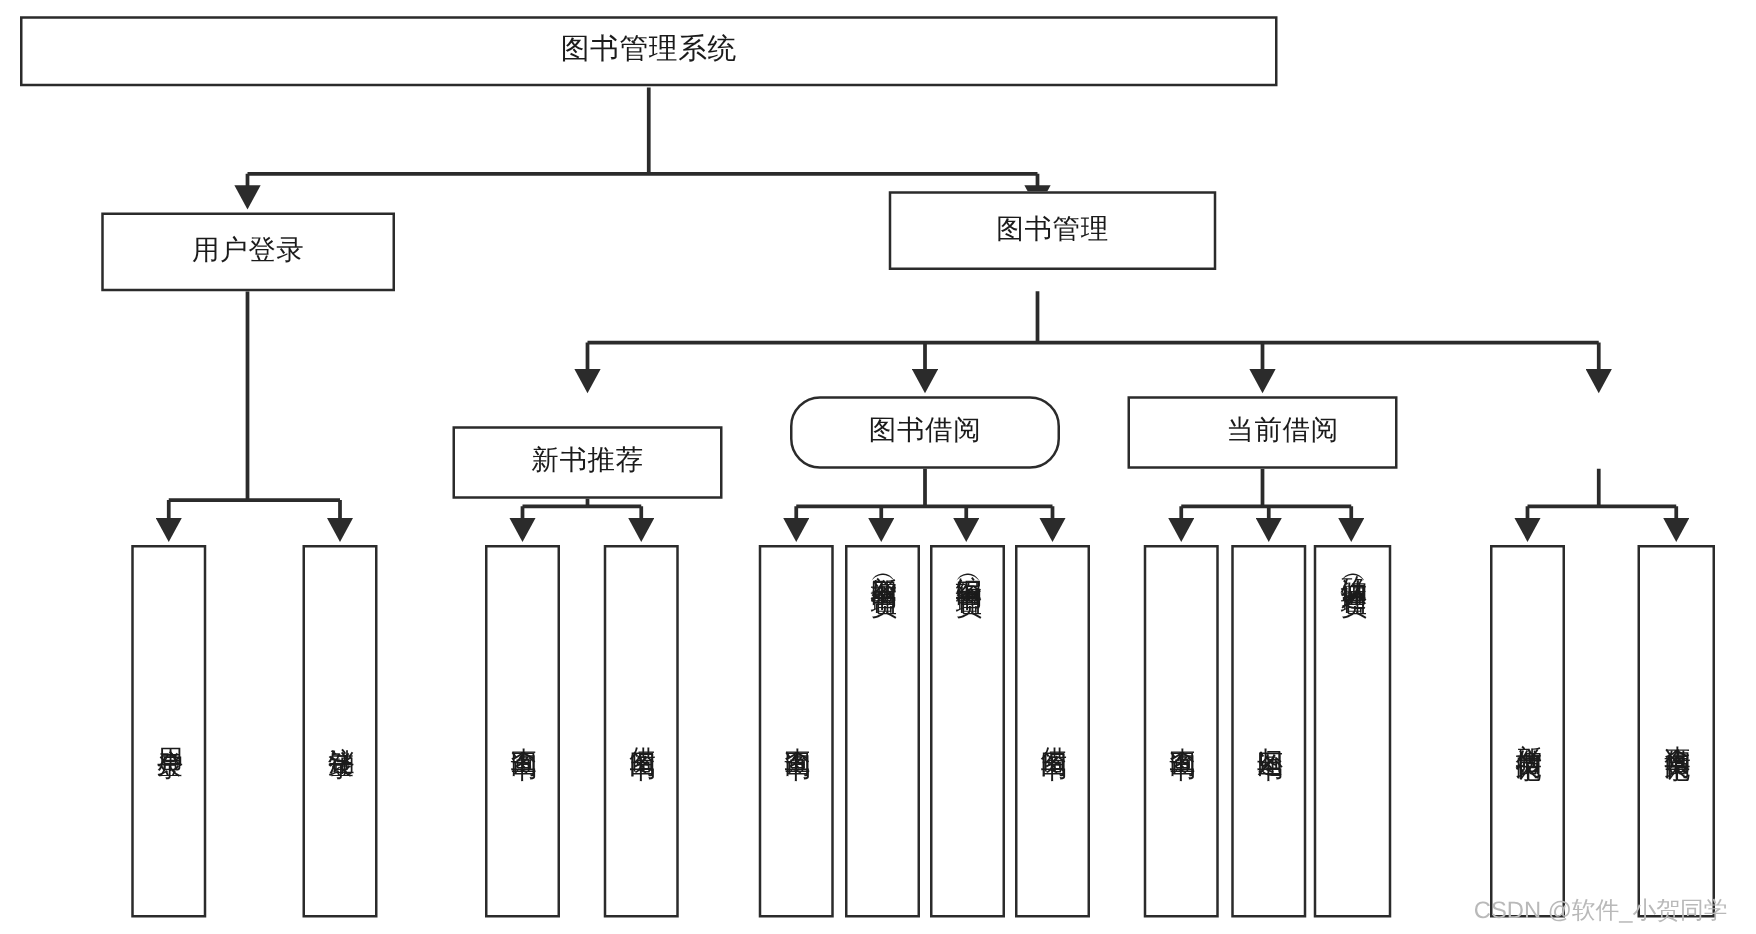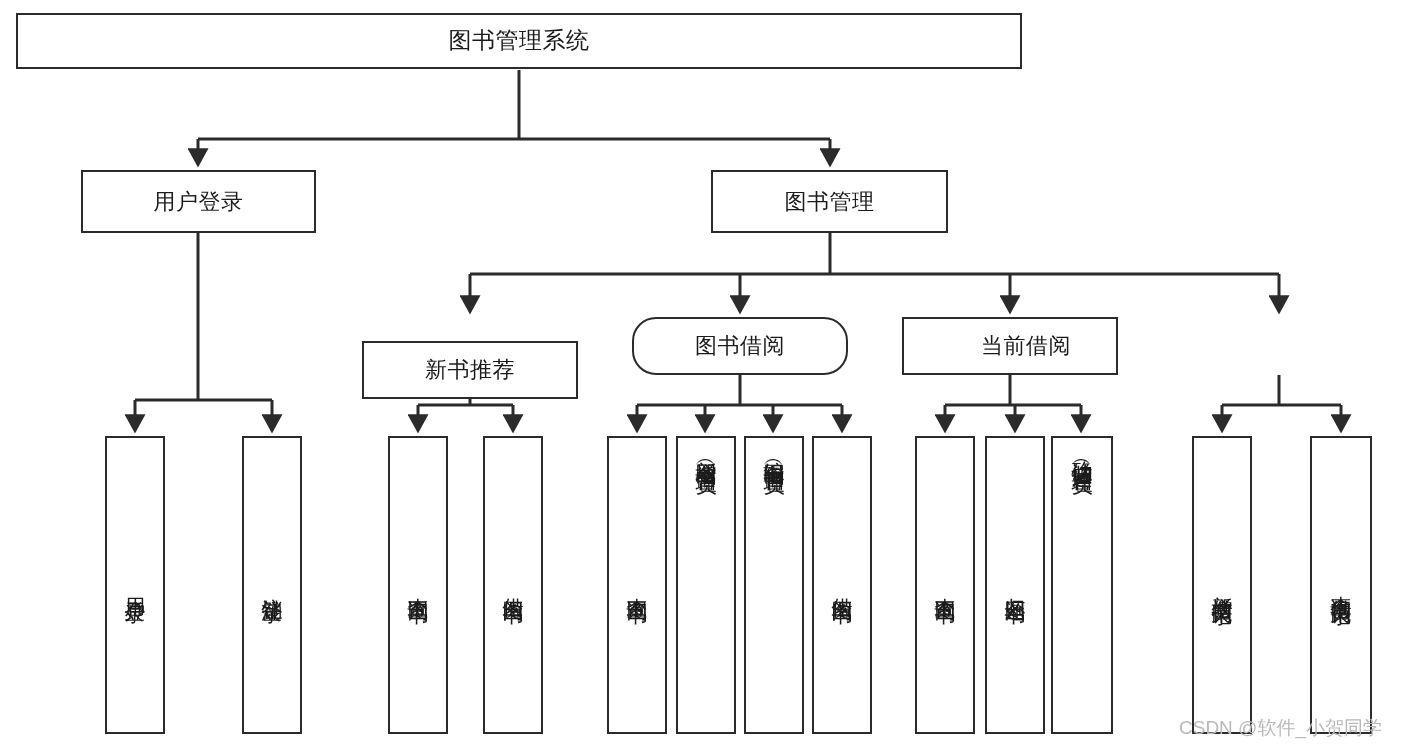--- a/index.html
+++ b/index.html
@@ -39,20 +39,21 @@
   }
   .node .lbl {
     display: block;
     text-align: center;
     line-height: 1.18;
     letter-spacing: 0.5px;
   }
   
   .node.h .lbl {
     font-size: 22px;
+    font-family: Liberation Mono, monospace;
   }
   .node.root .lbl {
     font-size: 23px;
   }
   
   .node.v {
     align-items: center;
     justify-content: center;
     padding: 4px 0;
   }
@@ -138,21 +139,21 @@
   </svg>
 
   <div class="node h root" style="left:16px; top:13px; width:1006px; height:56px;">
     <span class="lbl">图书管理系统</span>
   </div>
 
   <div class="node h" style="left:81px; top:170px; width:235px; height:63px;">
     <span class="lbl">用户登录</span>
   </div>
 
-  <div class="node h" style="left:711px; top:170px; width:237px; height:63px;">
+  <div class="node h" style="left:711px; top:153px; width:262px; height:63px;">
     <span class="lbl">图书管理</span>
   </div>
 
   <div class="node h" style="left:362px; top:317px; width:216px; height:58px;margin-top:24px;">
     <span class="lbl">新书推荐</span>
   </div>
 
   <div class="node h" style="left:632px; top:317px; width:216px; height:58px;border-radius:24px;">
     <span class="lbl">图书借阅</span>
   </div>

